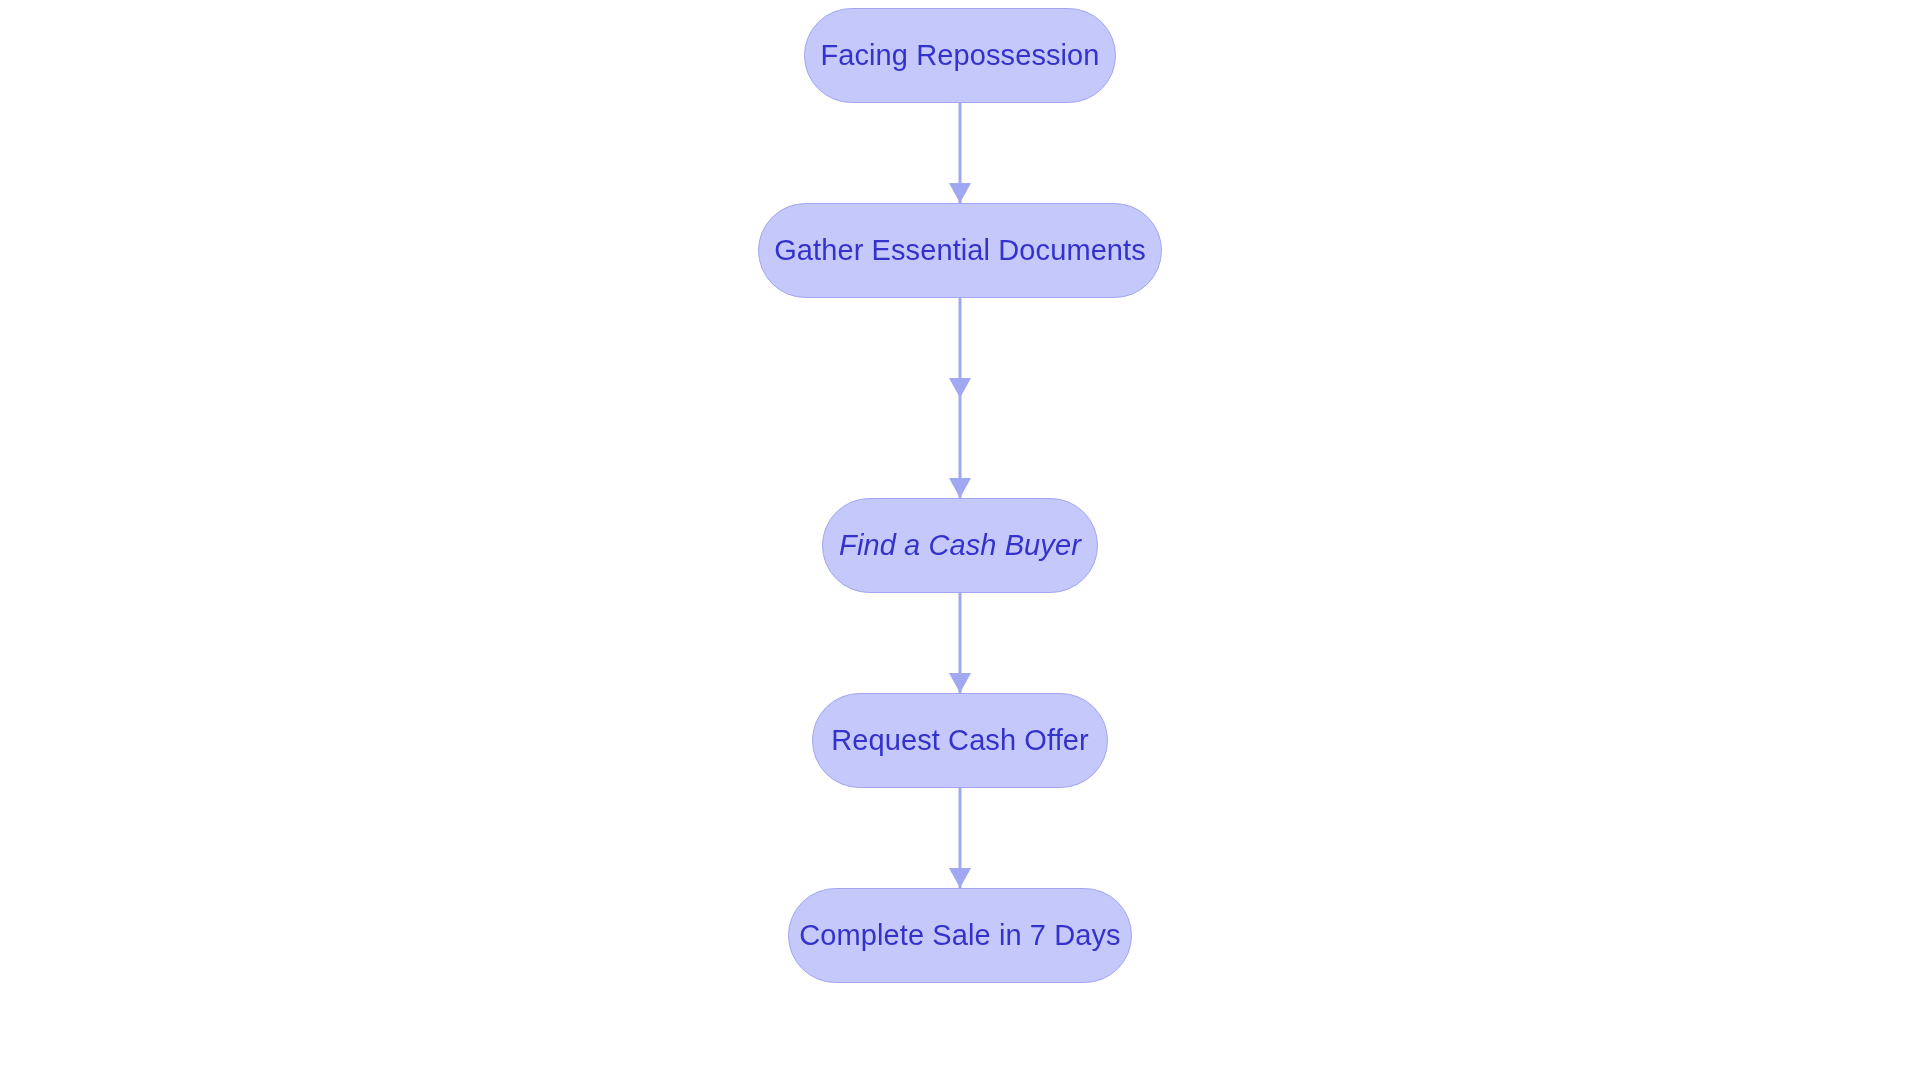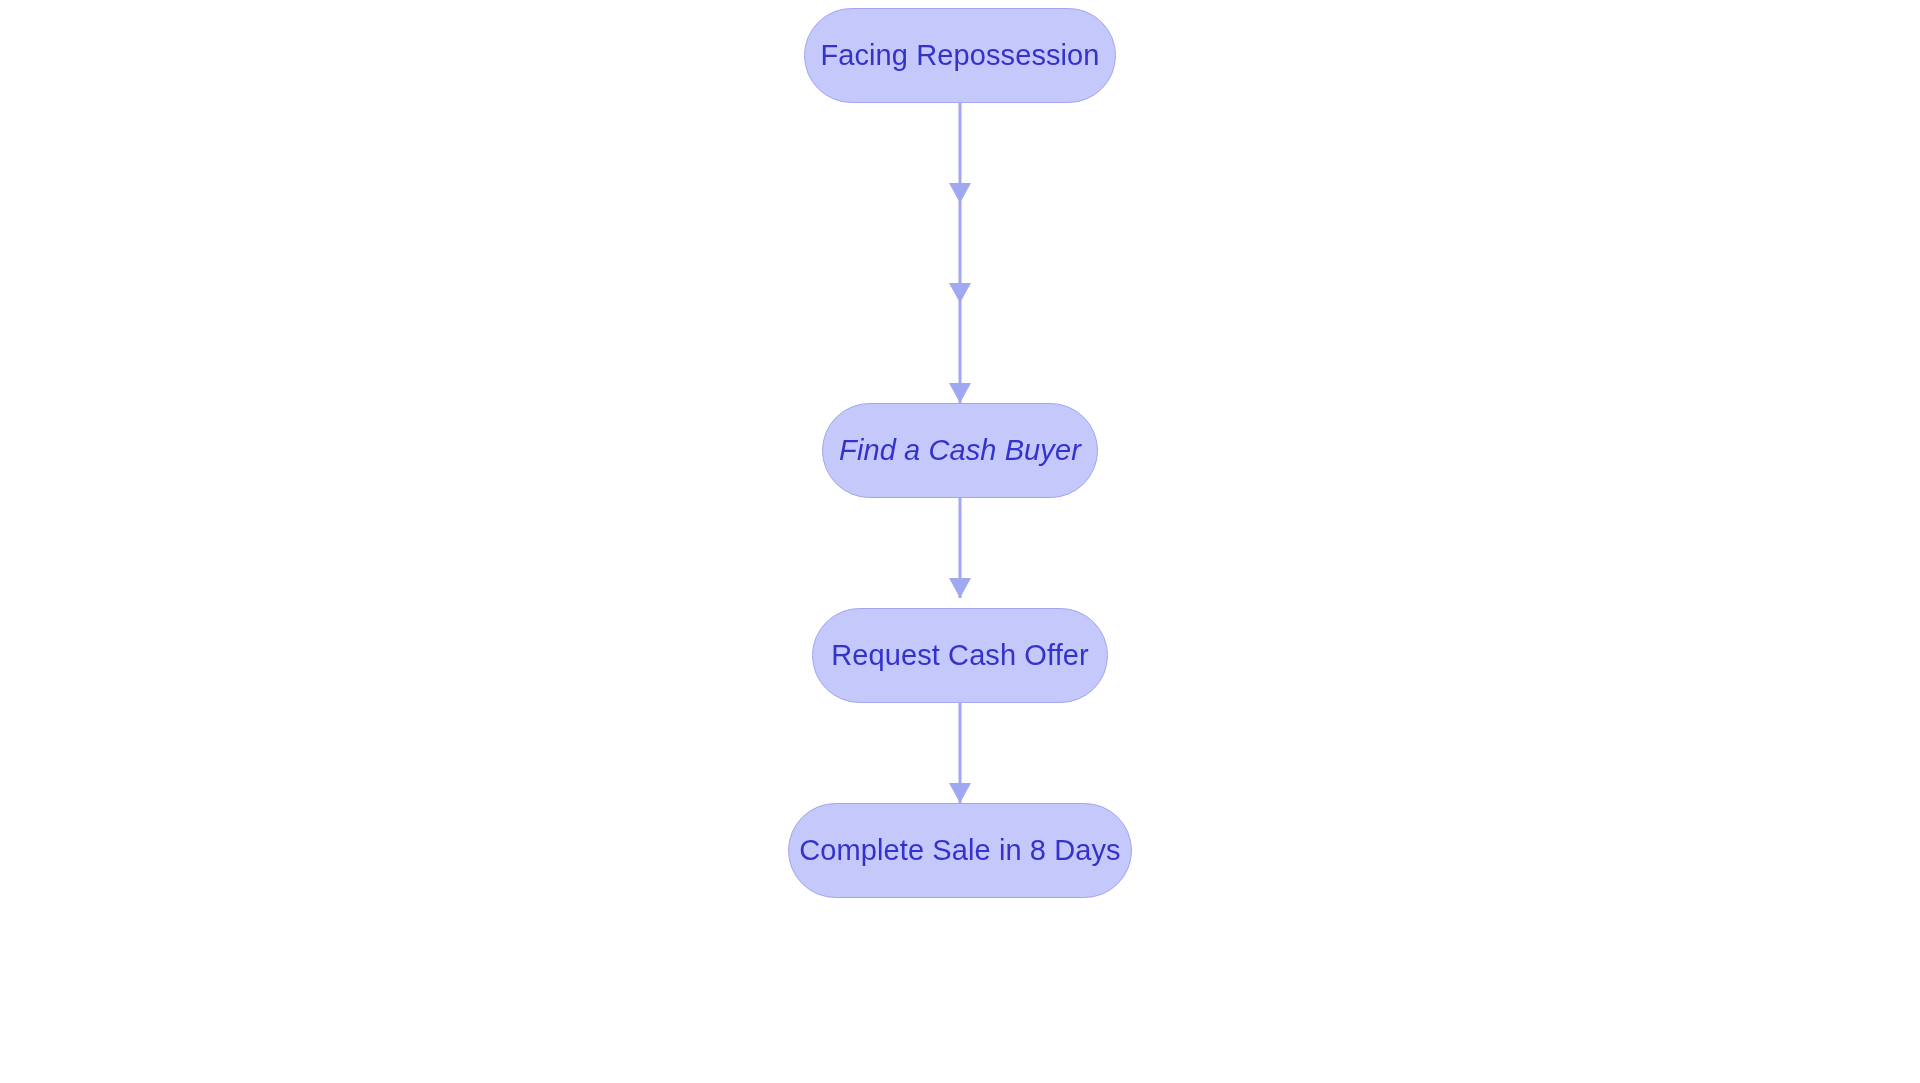--- a/index.html
+++ b/index.html
@@ -54,21 +54,21 @@
     letter-spacing: 0.1px;
     white-space: nowrap;
     font-family: "Liberation Sans", sans-serif;
   }
 
   
   .node.n0 { width: 312px; }
   .node.n1 { width: 404px; }
   .node.n2 { width: 252px; }
   .node.n3 { width: 276px; font-style: italic; }
-  .node.n4 { width: 296px; margin-top: 10px; }
+  .node.n4 { width: 296px; }
   .node.n5 { width: 344px; }
 
   
   .connector {
     position: relative;
     width: 26px;
     flex: 0 0 auto;
     height: 100px;
   }
   .connector .line {
@@ -105,20 +105,23 @@
 
     <div class="node n0">
       <span class="node-label">Facing Repossession</span>
     </div>
 
     <div class="connector">
       <span class="line"></span>
       <span class="arrowhead"></span>
     </div>
 
+    <div class="node n1">
+      <span class="node-label">Gather Essential Documents</span>
+    </div>
 
     <div class="connector">
       <span class="line"></span>
       <span class="arrowhead"></span>
     </div>
 
 
     <div class="connector">
       <span class="line"></span>
       <span class="arrowhead"></span>
@@ -136,17 +139,17 @@
     <div class="node n4">
       <span class="node-label">Request Cash Offer</span>
     </div>
 
     <div class="connector">
       <span class="line"></span>
       <span class="arrowhead"></span>
     </div>
 
     <div class="node n5">
-      <span class="node-label">Complete Sale in 8 Days</span>
+      <span class="node-label">Complete Sale in 7 Days</span>
     </div>
 
   </div>
 </div>
 
 </body></html>

